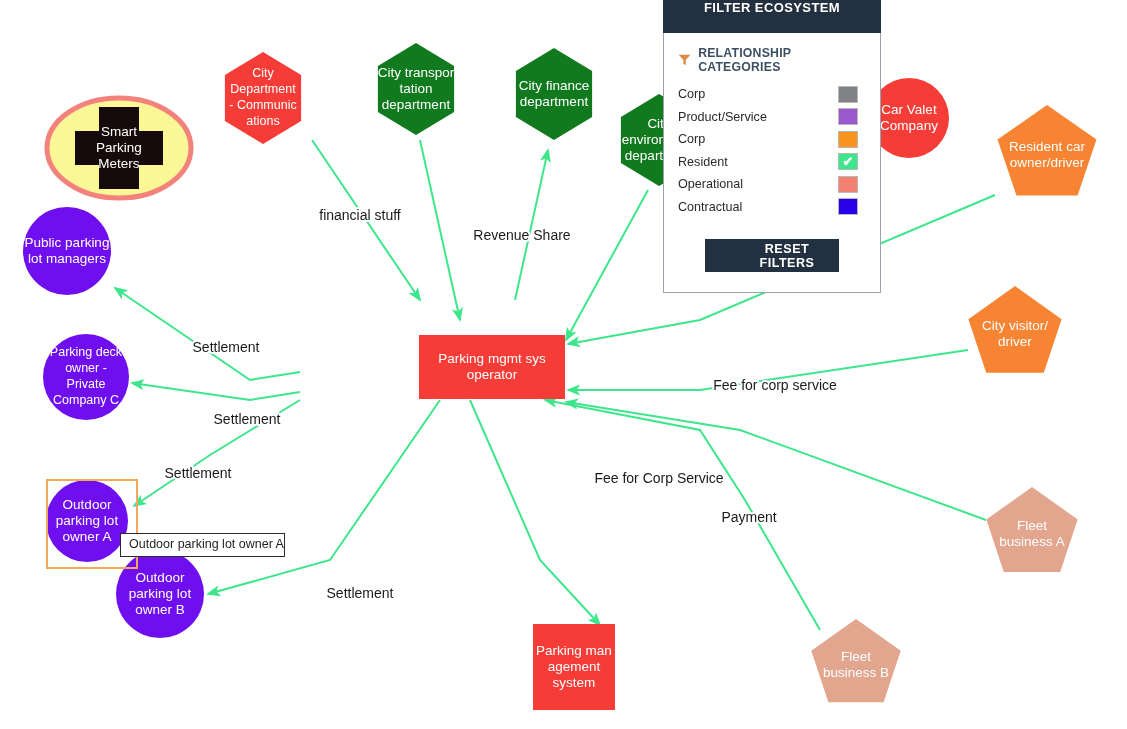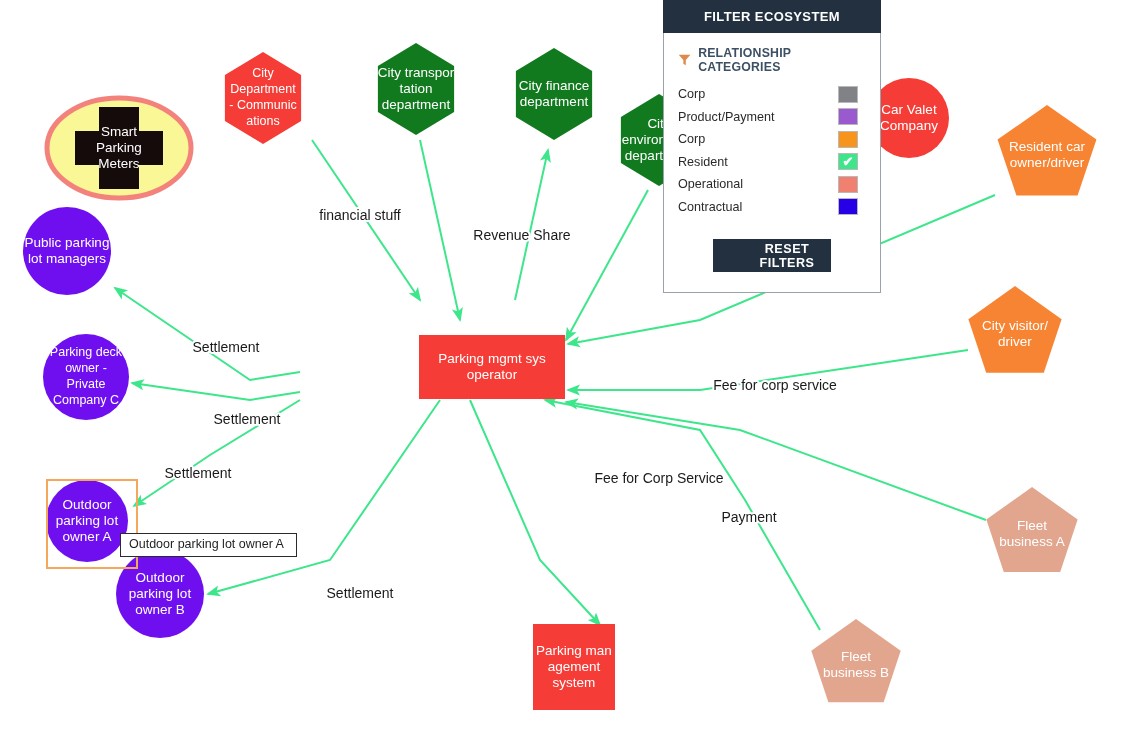--- a/index.html
+++ b/index.html
@@ -58,41 +58,41 @@
     box-sizing: border-box;
   }
   
   .tooltip {
     position: absolute;
     background: #ffffff;
     border: 1px solid #2b2b2b;
     font-family: "Liberation Sans", sans-serif;
     font-size: 12.5px;
     color: #1f1f1f;
-    padding: 3px 12px 4px 8px;
+    padding: 3px 0 4px 8px;
     white-space: nowrap;
     line-height: 1.2;
   }
   
   #filter-panel {
     position: absolute;
     left: 663px;
     top: 0px;
     width: 218px;
     height: 293px;
     background: #ffffff;
     border: 1px solid #9aa3ab;
     border-top: none;
     box-sizing: border-box;
   }
   #filter-panel-header {
     background: #22303f;
     height: 33px;
     display: flex;
-    align-items: center;
+    align-items: flex-start;
     justify-content: center;
     margin: 0 -1px;
   }
   #filter-panel-header .title {
     color: #ffffff;
     font-size: 13px;
     font-weight: bold;
     letter-spacing: 0.4px;
   }
   #filter-panel-body {
@@ -143,21 +143,21 @@
     align-items: center;
     justify-content: center;
     color: #ffffff;
     font-size: 13px;
     line-height: 1;
     font-weight: bold;
   }
   #reset-filters-button {
     display: block;
     margin: 21px auto 0 auto;
-    width: 118px;
+    width: 134px;
     height: 33px;
     background: #22303f;
     color: #ffffff;
     border: none;
     font-family: "Liberation Sans", sans-serif;
     font-size: 12.6px;
     font-weight: bold;
     letter-spacing: 0.5px;
     cursor: pointer;
     padding-left: 36px;
@@ -320,21 +320,21 @@
           <path d="M0.8,1.4 L13.2,1.4 L8.3,7.1 L8.3,12.6 L5.7,10.9 L5.7,7.1 Z" fill="#e08a4a"></path>
         </svg>
         <span class="label">RELATIONSHIP CATEGORIES</span>
       </div>
       <div id="category-list">
           <div class="cat-row">
             <span class="name">Corp</span>
             <span class="swatch" style="background: rgb(128, 130, 133);"></span>
           </div>
           <div class="cat-row">
-            <span class="name">Product/Payment</span>
+            <span class="name">Product/Service</span>
             <span class="swatch" style="background: rgb(155, 89, 208);"></span>
           </div>
           <div class="cat-row">
             <span class="name">Corp</span>
             <span class="swatch" style="background: rgb(247, 148, 30);"></span>
           </div>
           <div class="cat-row">
             <span class="name">Resident</span>
             <span class="swatch" style="background: rgb(62, 230, 139);">
               <span class="check">✔</span>

